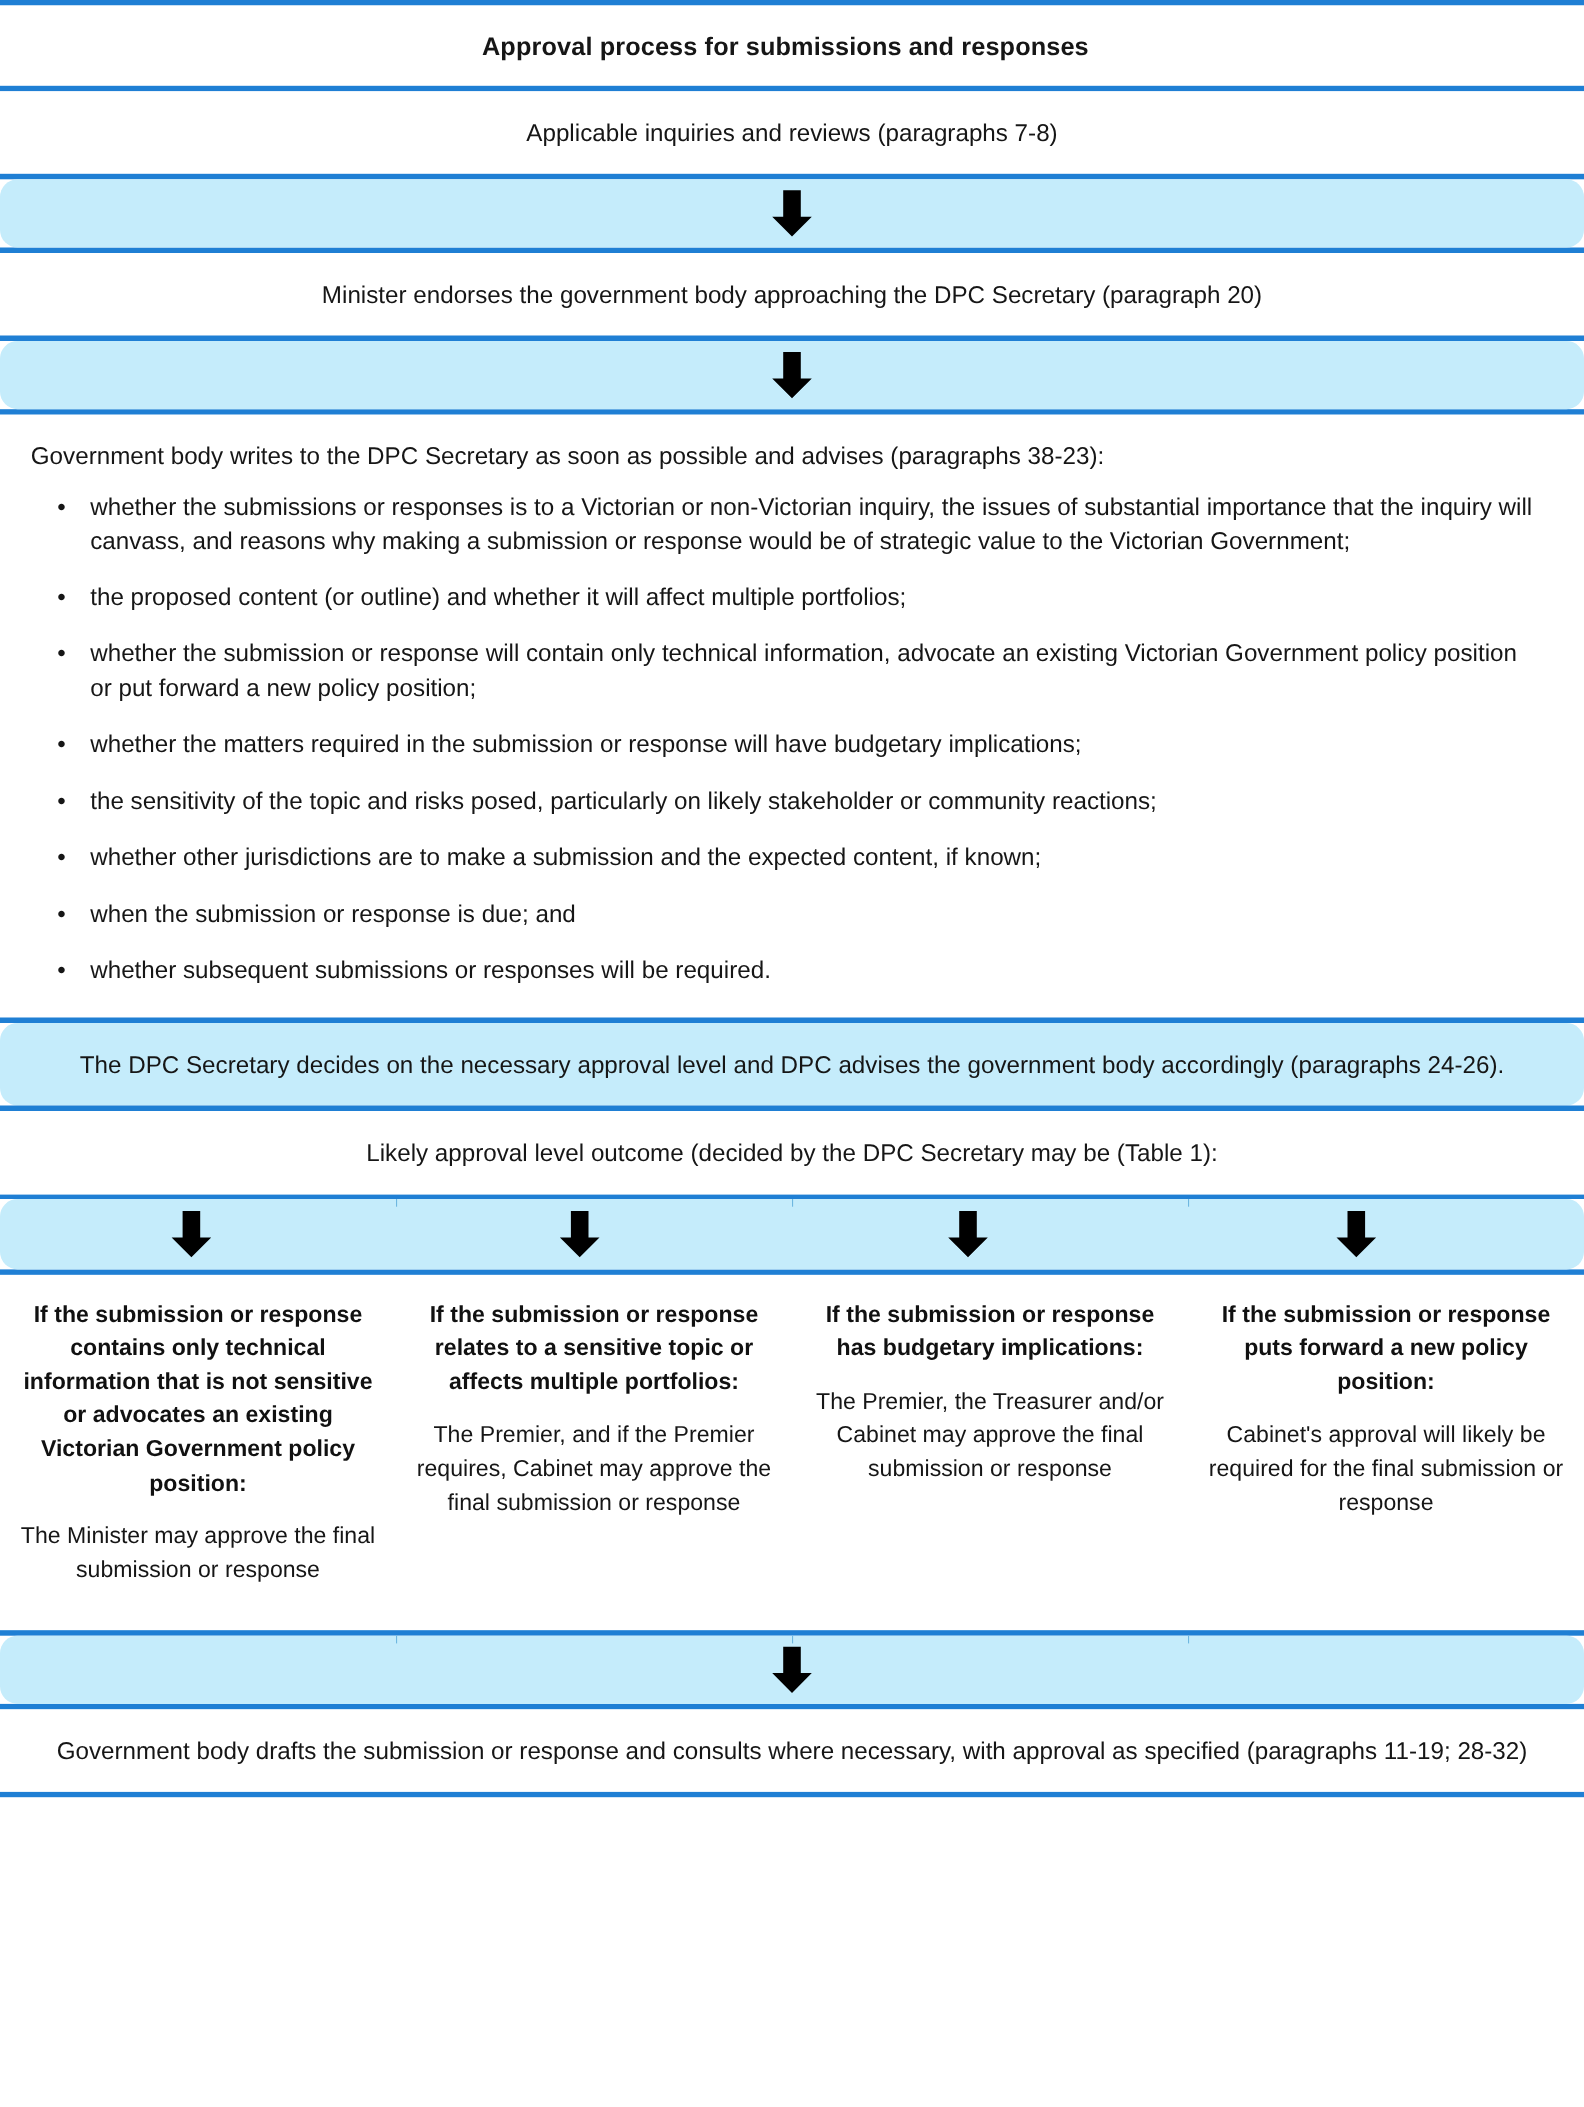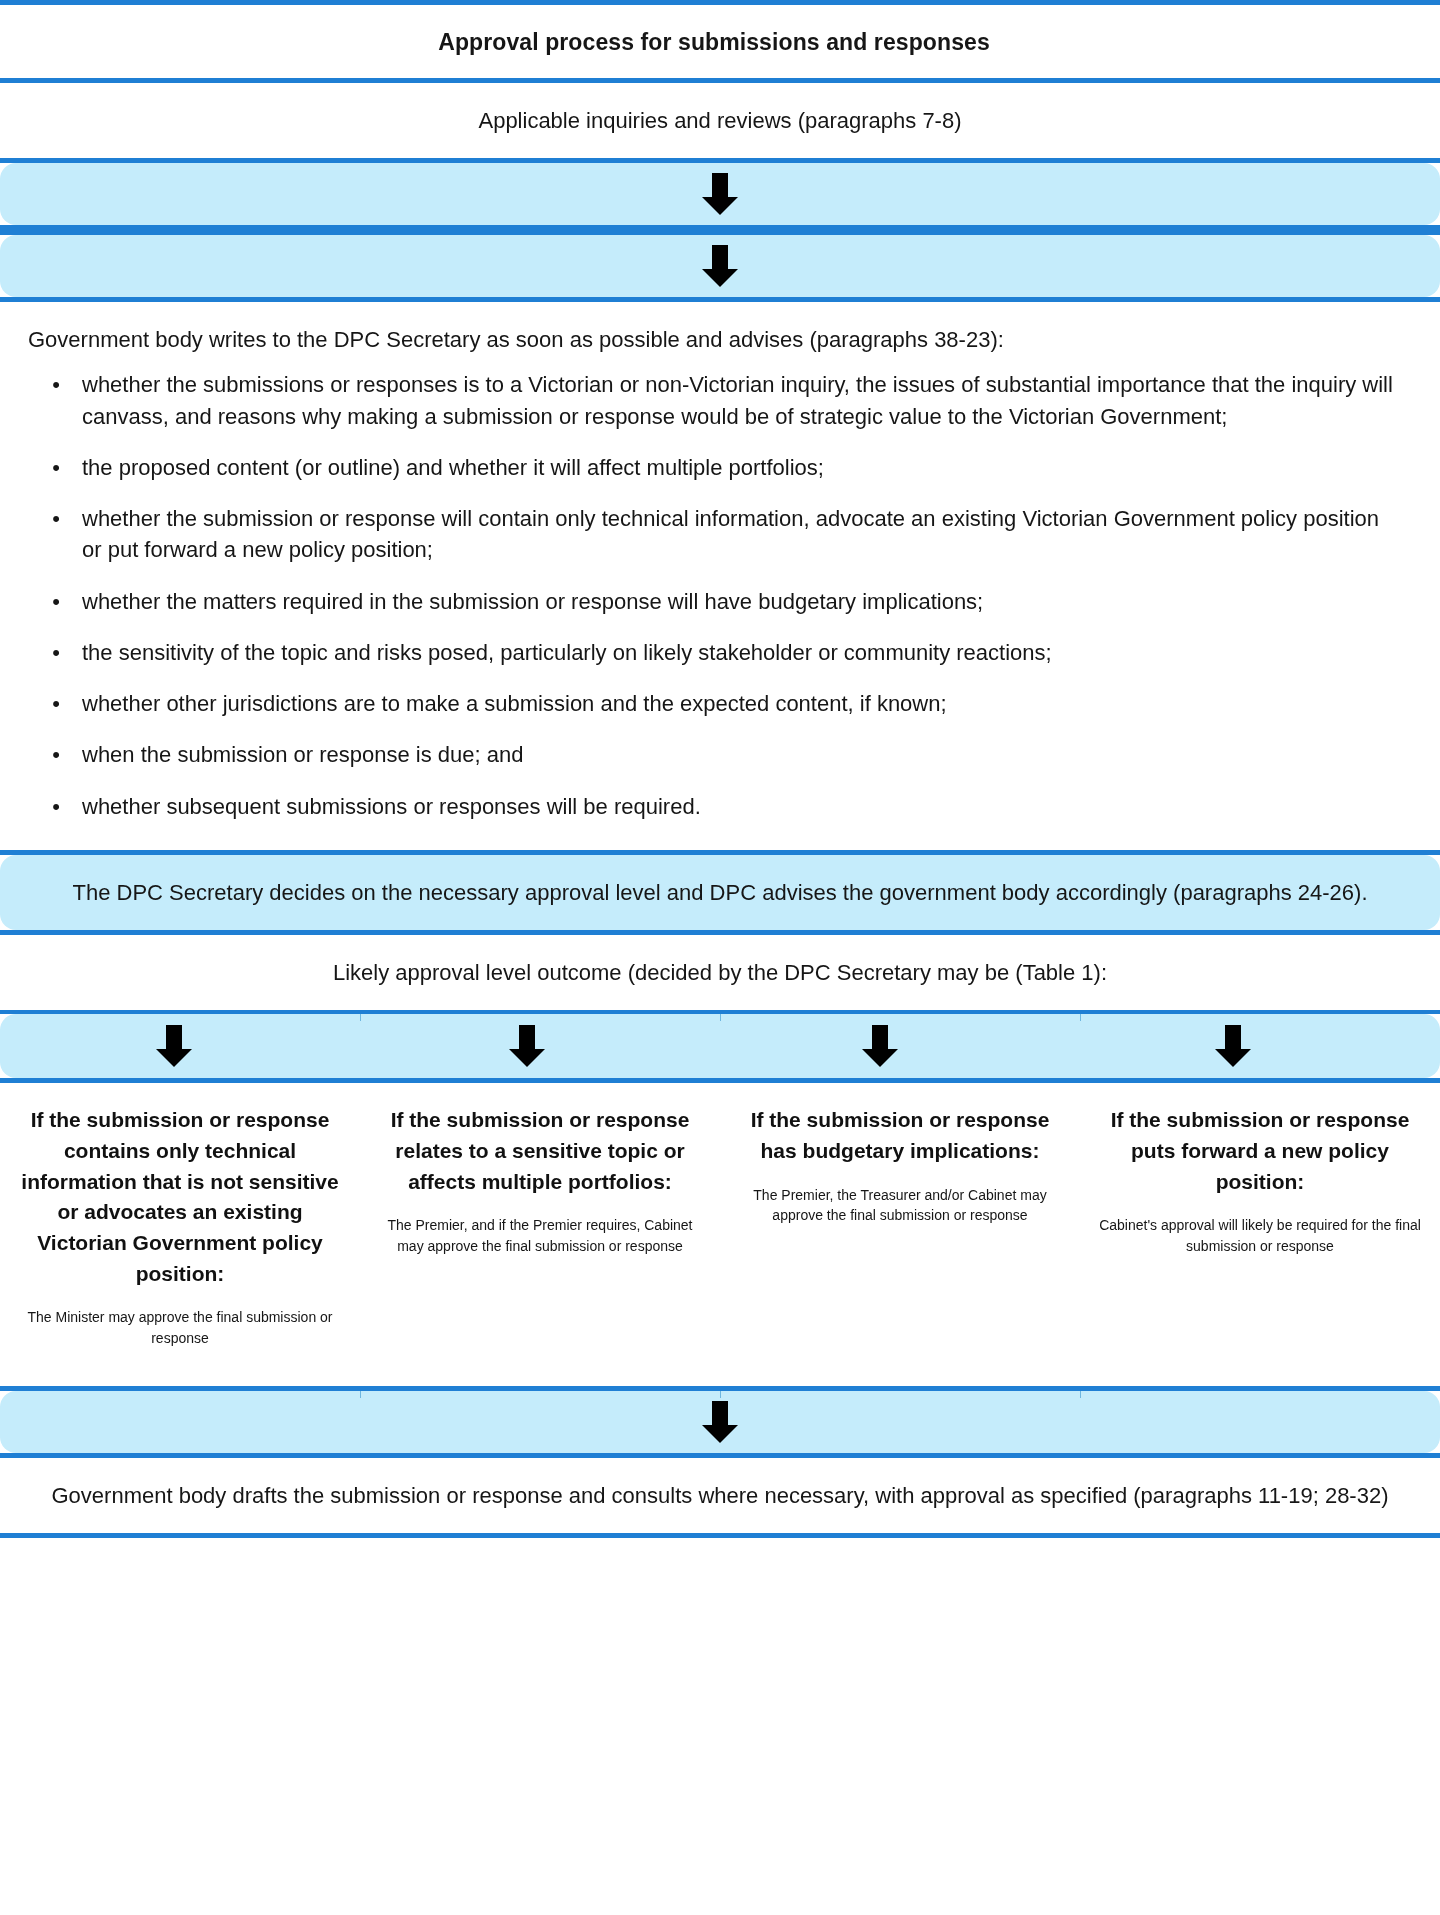--- a/index.html
+++ b/index.html
@@ -145,21 +145,21 @@
     position: relative;
   }
   .col-head {
     font-size: 21px;
     font-weight: bold;
     color: #111111;
     line-height: 1.46;
     margin-bottom: 18px;
   }
   .col-body {
-    font-size: 14px;
+    font-size: 21px;
     color: #161616;
     line-height: 1.46;
   }
 </style>
 </head>
 <body>
 
 <div class="flowchart">
 
   <div class="rule"></div>
@@ -175,20 +175,21 @@
   <div class="row row-tinted arrow-band">
     <span class="arrow center">
       <svg viewBox="0 0 46 46" width="46" height="46" aria-hidden="true">
         <polygon points="15,2 31,2 31,26 41,26 23,44 5,26 15,26" fill="#000000"></polygon>
       </svg>
     </span>
   </div>
 
   <div class="rule"></div>
 
+  <div class="row text-center">Minister endorses the government body approaching the DPC Secretary (paragraph 20)</div>
 
   <div class="rule"></div>
 
   <div class="row row-tinted arrow-band">
     <span class="arrow center">
       <svg viewBox="0 0 46 46" width="46" height="46" aria-hidden="true">
         <polygon points="15,2 31,2 31,26 41,26 23,44 5,26 15,26" fill="#000000"></polygon>
       </svg>
     </span>
   </div>

